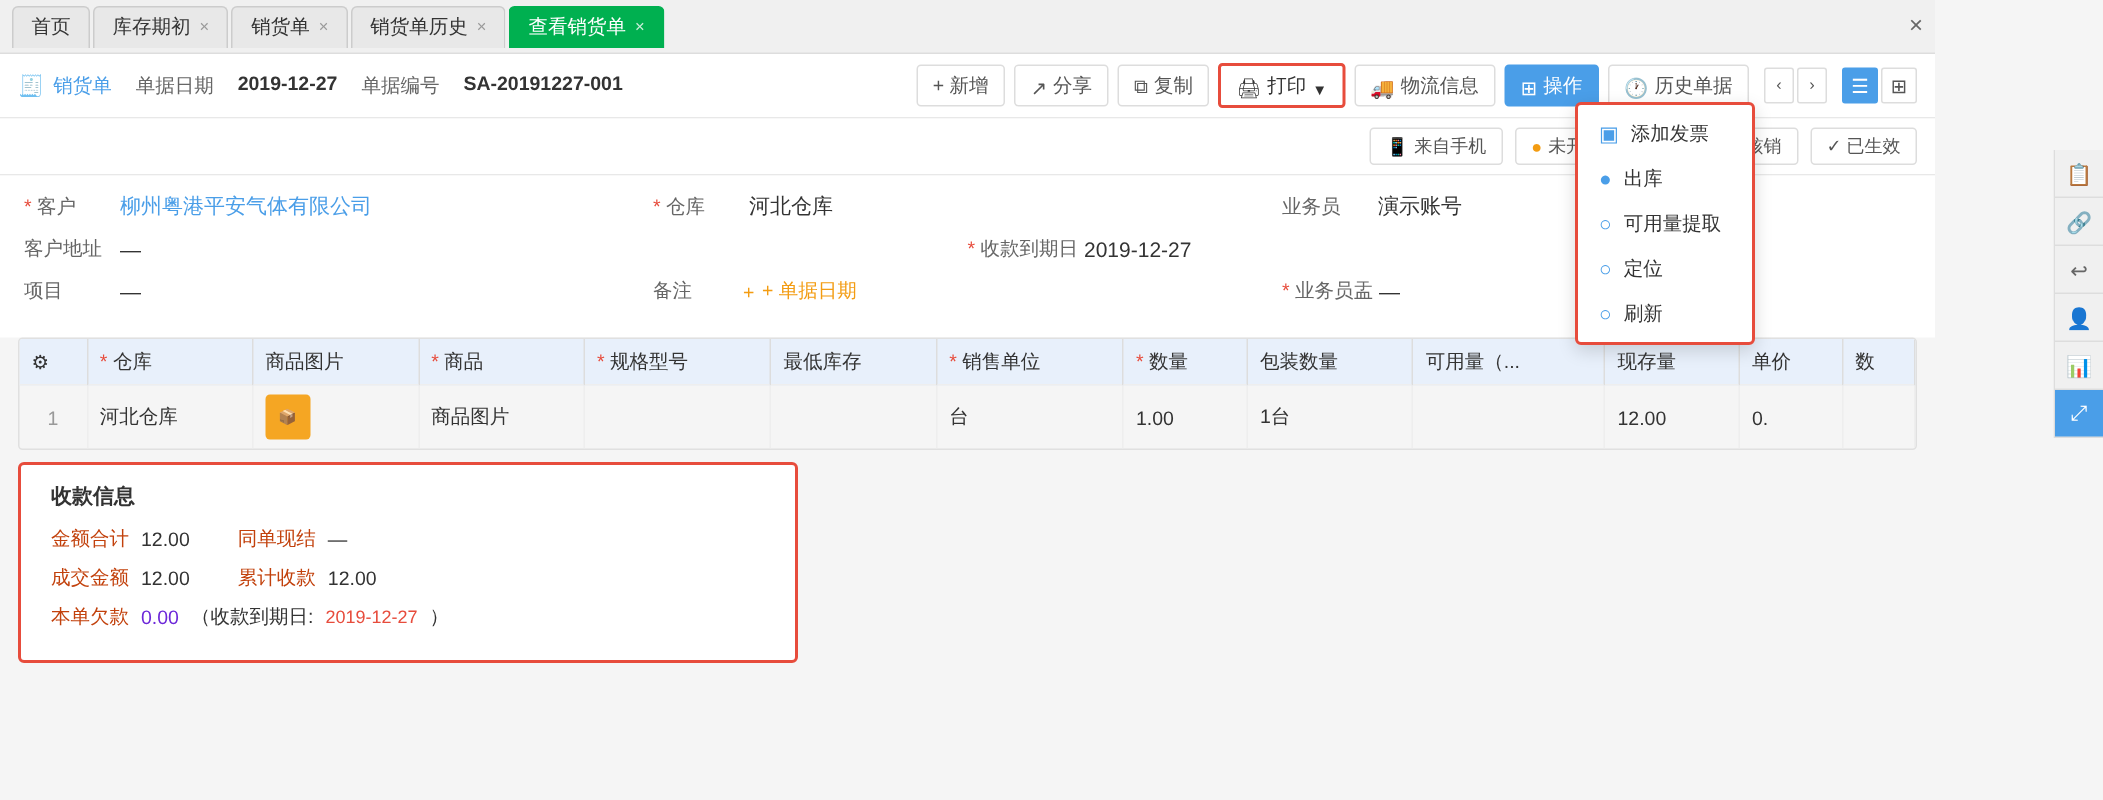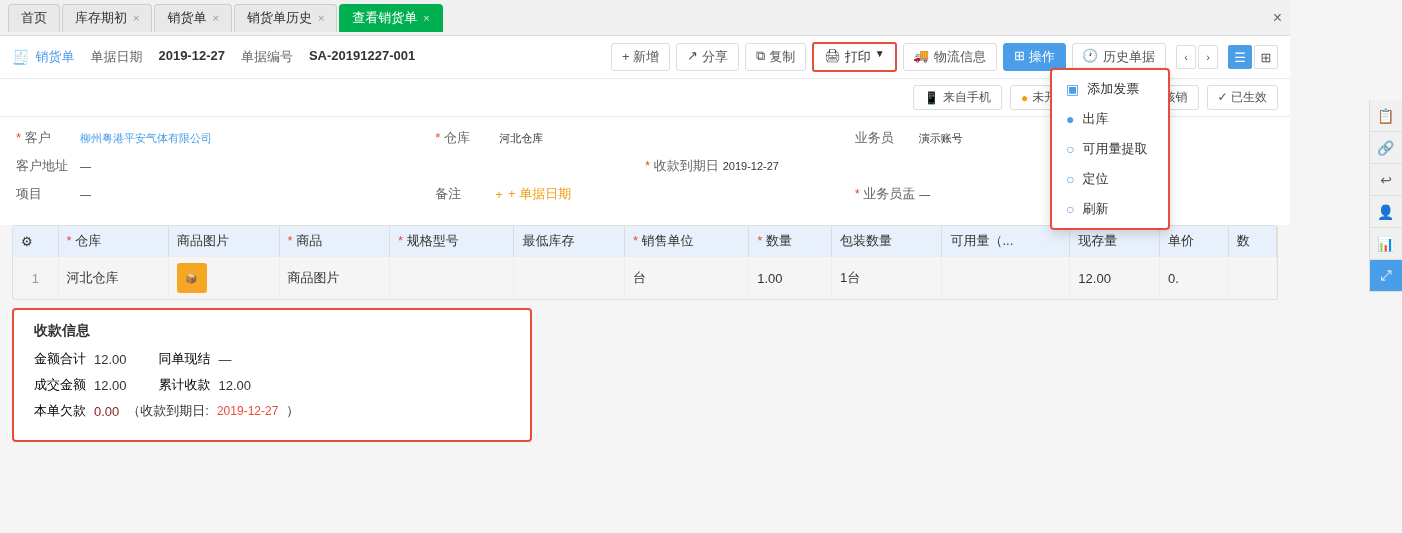--- a/index.html
+++ b/index.html
@@ -30,21 +30,21 @@
       background: #fff; gap: 8px;
     }
     .doc-title { display: flex; align-items: center; gap: 6px; color: #4a9ee8; font-weight: 500; font-size: 13px; }
     .doc-title .icon { font-size: 14px; }
     .doc-info { display: flex; align-items: flex-start; gap: 16px; margin-left: 8px; font-size: 13px; color: #333; }
     .doc-info span { color: #666; }
     .doc-info strong { color: #333; }
 
     .toolbar-right { margin-left: auto; display: flex; align-items: center; gap: 6px; }
     .btn-toolbar {
-      display: flex; align-items: flex-start; gap: 4px; padding: 4px 10px;
+      display: flex; align-items: flex-end; gap: 4px; padding: 4px 10px;
       border: 1px solid #ddd; border-radius: 3px; background: #fff;
       cursor: pointer; font-size: 13px; color: #555; white-space: nowrap;
     }
     .btn-print {
       border: 2px solid #e74c3c !important; color: #333;
     }
     .btn-operation {
       background: #4a9ee8; color: #fff; border-color: #4a9ee8;
     }
     .btn-status-cancel { background: #fff; color: #00b050; border-color: #00b050; border-radius: 3px; }
@@ -61,21 +61,21 @@
       cursor: pointer; font-size: 12px; color: #555; white-space: nowrap;
     }
     .btn-check { background: #e8f5e9; color: #4caf50; border-color: #4caf50; }
 
     
     .form-area { padding: 12px 16px; background: #fff; }
     .form-row { display: flex; align-items: center; margin-bottom: 10px; gap: 0; }
     .form-field { display: flex; align-items: center; flex: 1; min-width: 0; }
     .form-label { color: #666; font-size: 13px; white-space: nowrap; min-width: 60px; }
     .form-label.required::before { content: '* '; color: #e74c3c; }
-    .form-value { color: #333; font-size: 11px; margin-left: 4px; text-align: center; }
+    .form-value { color: #333; font-size: 14px; margin-left: 4px; text-align: center; }
     .form-value.link { color: #4a9ee8; cursor: pointer; }
     .add-note { color: #f39c12; cursor: pointer; font-size: 13px; display: flex; align-items: center; gap: 3px; }
 
     
     .table-container { margin: 0 12px; border: 1px solid #e0e0e0; border-radius: 3px; overflow: hidden; }
     table { width: 100%; border-collapse: collapse; font-size: 13px; }
     thead tr { background: #e8f0fb; }
     thead th {
       padding: 6px 8px; text-align: left; border-right: 1px solid #ddd;
       font-weight: normal; color: #333; white-space: nowrap;
@@ -90,23 +90,23 @@
 
     
     .bottom-section { display: flex; margin: 8px 12px; gap: 16px; }
     .payment-info {
       border: 2px solid #e74c3c; border-radius: 4px; padding: 12px 20px;
       min-width: 520px; background: #fff;
     }
     .payment-title { font-weight: bold; font-size: 14px; margin-bottom: 10px; }
     .payment-row { display: flex; gap: 32px; margin-bottom: 8px; }
     .payment-item { display: flex; align-items: center; gap: 8px; }
-    .payment-item .lbl { color: #000000; font-size: 13px; white-space: nowrap; }
+    .payment-item .lbl { color: #c2410c; font-size: 13px; white-space: nowrap; }
     .payment-item .val { color: #333; font-size: 13px; }
-    .payment-item .val.red { color: #7f1d1d; }
+    .payment-item .val.red { color: #6d28d9; }
     .payment-item .val.red-date { color: #e74c3c; font-size: 12px; }
 
     
     .dropdown-overlay {
       position: absolute; top: 68px; right: 120px;
       background: #fff; border: 2px solid #e74c3c; border-radius: 4px;
       box-shadow: 0 4px 12px rgba(0,0,0,0.15); z-index: 100; min-width: 120px;
       padding: 4px 0;
     }
     .dropdown-item {

